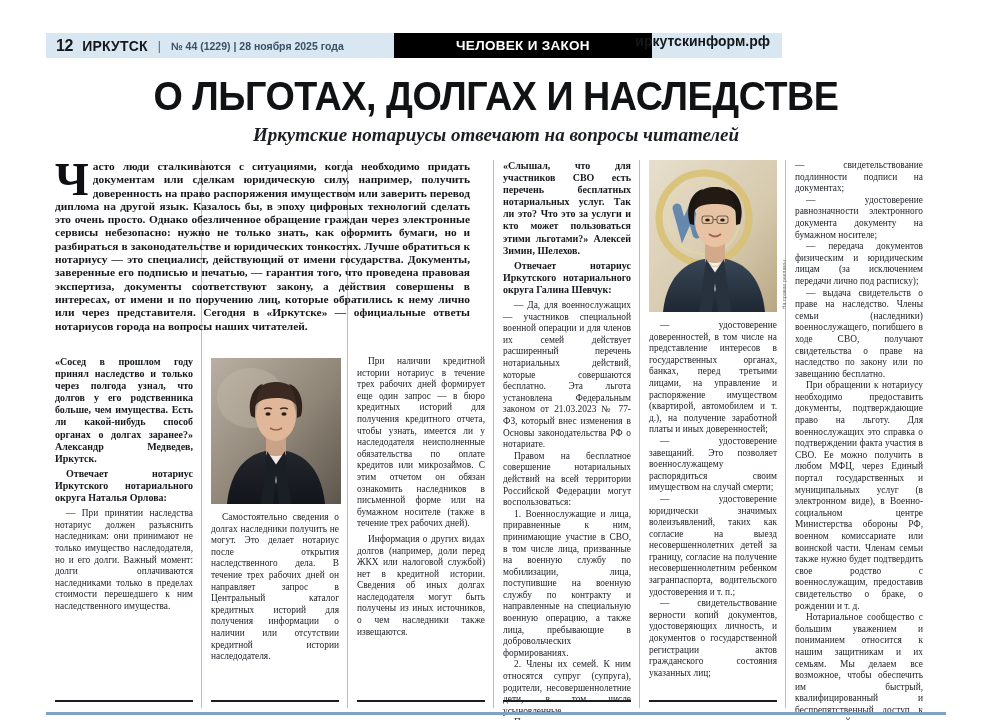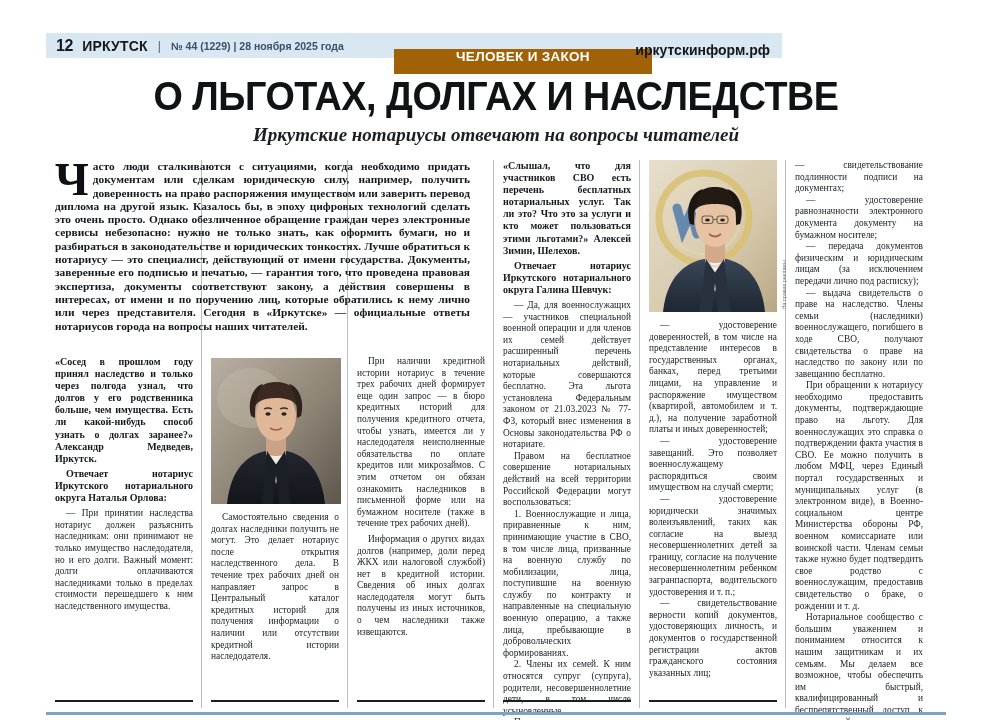--- a/index.html
+++ b/index.html
@@ -57,42 +57,42 @@
   }
   .mast-issue {
     font-family: "Liberation Sans", "DejaVu Sans", sans-serif;
     font-weight: bold;
     font-size: 10.5px;
     color: #3a5066;
   }
   .mast-center {
     position: absolute;
     left: 348px;
-    top: 16px;
+    top: 0;
     width: 258px;
     height: 25px;
-    background: #a16207;
+    background: #000000;
     display: flex;
-    align-items: flex-start;
+    align-items: center;
     justify-content: center;
   }
   .mast-center span {
     font-family: "Liberation Sans", "DejaVu Sans", sans-serif;
     font-weight: bold;
     font-size: 13.5px;
     color: #ffffff;
     letter-spacing: 0.3px;
   }
   .mast-right {
     position: absolute;
     right: 12px;
     top: 0;
     height: 25px;
     display: flex;
-    align-items: flex-end;
+    align-items: flex-start;
   }
   .mast-right span {
     font-family: "Liberation Sans", "DejaVu Sans", sans-serif;
     font-weight: bold;
     font-size: 14px;
     color: #15181b;
   }
 
   
   .headline {
@@ -254,21 +254,21 @@
     <div class="vrule" style="left:292px; height:548px;"></div>
     <div class="vrule" style="left:438px; height:548px;"></div>
     <div class="vrule" style="left:584px; height:548px;"></div>
     <div class="vrule" style="left:730px; height:548px;"></div>
 
     <div class="intro">
       <span class="dropcap">Ч</span><span>асто люди сталкиваются с ситуациями, когда необходимо придать документам или сделкам юридическую силу, например, получить доверенность на право распоряжения имуществом или заверить перевод диплома на другой язык. Казалось бы, в эпоху цифровых технологий сделать это очень просто. Однако обезличенное обращение граждан через электронные сервисы небезопасно: нужно не только знать, как оформить бумаги, но и разбираться в законодательстве и юридических тонкостях. Лучше обратиться к нотариусу — это специалист, действующий от имени государства. Документы, заверенные его подписью и печатью, — гарантия того, что проведена правовая экспертиза, документы соответствуют закону, а действия совершены в интересах, от имени и по поручению лиц, которые обратились к нему лично или через представителя. Сегодня в «Иркутске» — официальные ответы нотариусов города на вопросы наших читателей.</span>
     </div>
 
     <div class="col" style="left:0; width:138px; top:196px;">
-      <p class="q noind">«Сосед в прошлом году принял наследство и только через полгода узнал, что долгов у его родственника больше, чем имущества. Есть ли какой-нибудь способ узнать о долгах заранее?» Александр Медведев, Иркутск.</p>
+      <p class="q noind">«Сосед в прошлом году принял наследство и только через полгода узнал, что долгов у его родственника больше, чем имущества. Есть ли какой-нибудь способ органах о долгах заранее?» Александр Медведев, Иркутск.</p>
       <p class="attrib-bold" style="margin-top:3px;">Отвечает нотариус Иркутского нотариального округа Наталья Орлова:</p>
       <p style="margin-top:4px;">— При принятии наследства нотариус должен разъяснить наследникам: они принимают не только имущество наследодателя, но и его долги. Важный момент: долги оплачиваются наследниками только в пределах стоимости перешедшего к ним наследственного имущества.</p>
     </div>
 
     <div class="photo" style="left:156px; top:198px; width:130px; height:146px;">
       <svg width="130" height="146" viewBox="0 0 130 146">
         <defs>
           <linearGradient id="bg1" x1="0" y1="0" x2="1" y2="1">
             <stop offset="0%" stop-color="#b9b0a3"></stop>
             <stop offset="55%" stop-color="#8f8577"></stop>

